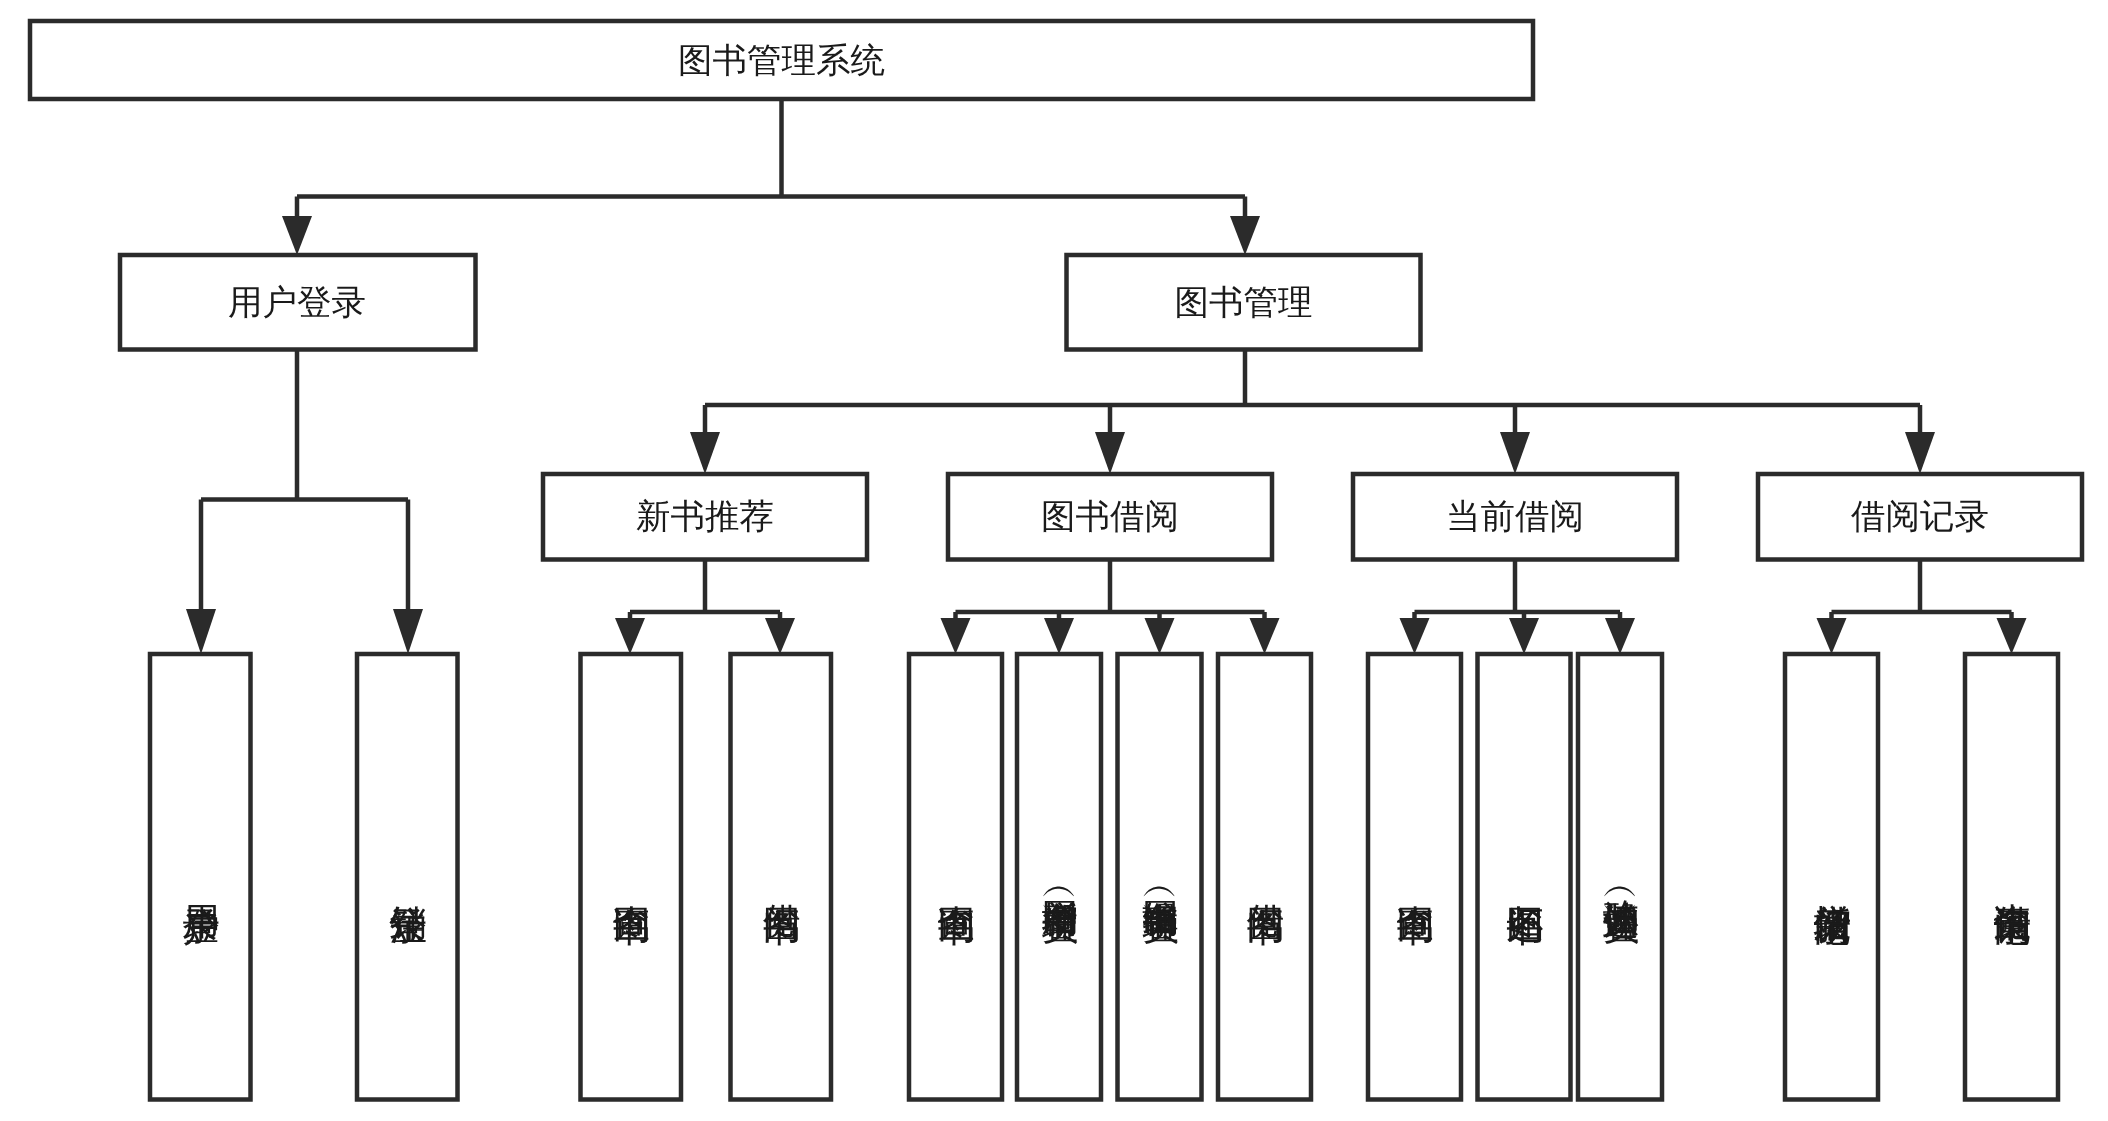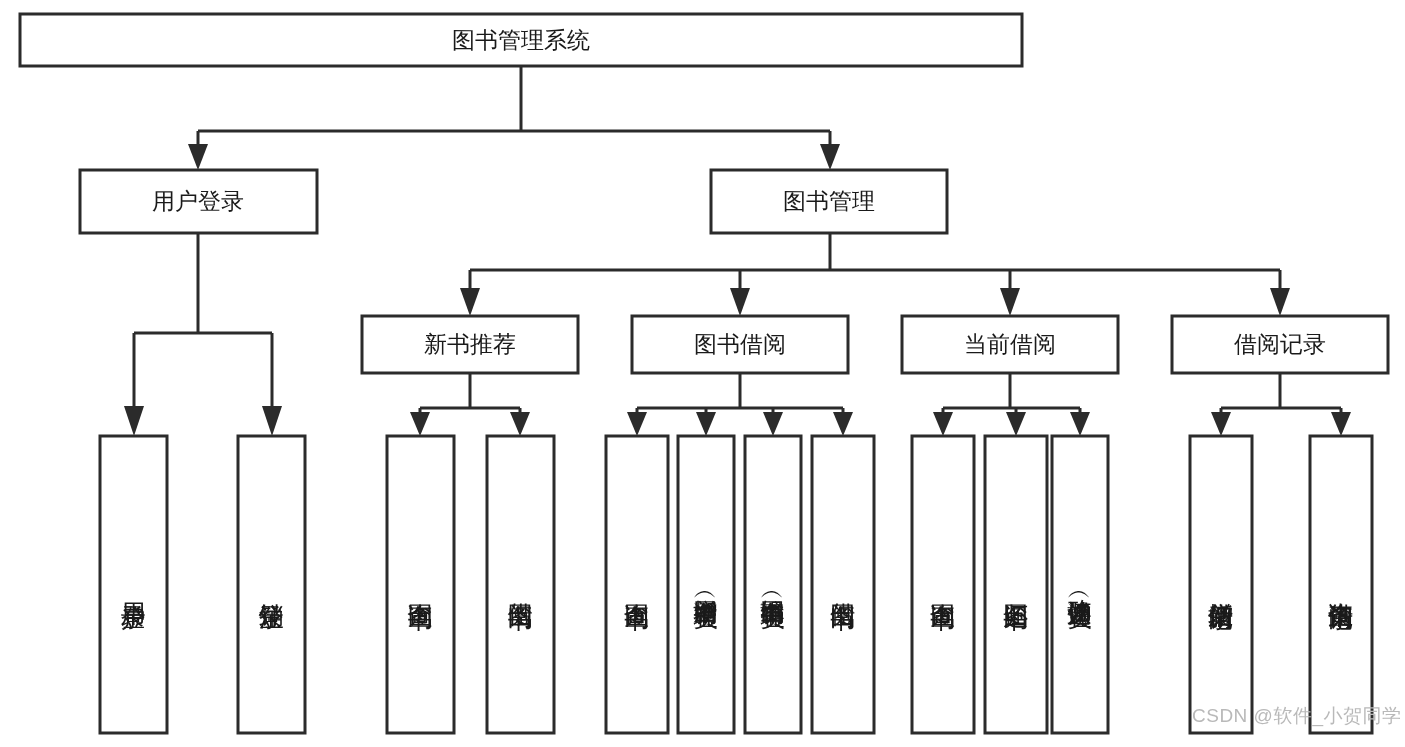--- a/index.html
+++ b/index.html
@@ -236,15 +236,14 @@
   <div class="leaf-label" style="left:912px; top:436px; width:62px; height:297px;">查询图书</div>
 
   <div class="leaf-label" style="left:985px; top:436px; width:62px; height:297px;">归还图书</div>
 
   <div class="leaf-label" style="left:1052px; top:436px; width:56px; height:297px; font-size:24px;">确认归还（管理员）</div>
 
   <div class="leaf-label" style="left:1190px; top:436px; width:62px; height:297px;">新增借阅记录</div>
 
   <div class="leaf-label" style="left:1310px; top:436px; width:62px; height:297px;">查询借阅记录</div>
 
-  <div class="watermark" style="left:1192px; top:703px;">CSDN @软件_小贺同学</div>
 
 </div>
 
 </body></html>

